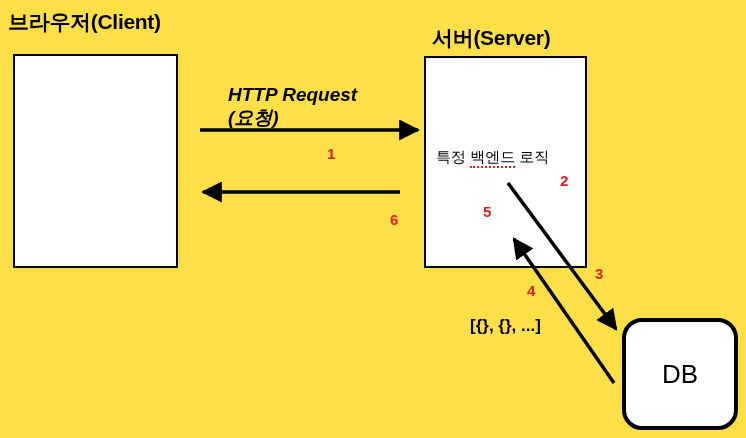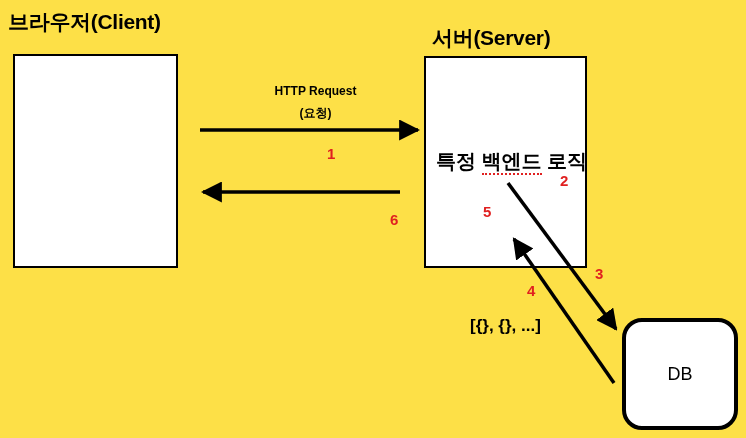--- a/index.html
+++ b/index.html
@@ -43,44 +43,45 @@
     height: 112px;
     background: #ffffff;
     border: 4px solid #000000;
     border-radius: 20px;
     box-sizing: border-box;
     display: flex;
     align-items: center;
     justify-content: center;
   }
   #db-label {
-    font-size: 18px;
+    font-size: 26px;
     font-weight: normal;
     color: #000000;
   }
 
   .edge-label {
     position: absolute;
-    font-size: 12px;
+    font-size: 19px;
     font-weight: bold;
     color: #000000;
-    text-align: center;
+    text-align: left;
     white-space: nowrap;
+    font-style: italic;
   }
   #req-label-en  { left: 228px; top: 84px;  width: 175px; }
   #req-label-ko  { left: 228px; top: 105px; width: 175px; }
   #resp-label-en { left: 222px; top: 205px; width: 178px; }
   #resp-label-ko { left: 222px; top: 227px; width: 178px; }
 
   #server-logic {
     position: absolute;
     left: 436px;
     top: 148px;
-    font-size: 20px;
-    font-weight: bold;
+    font-size: 15px;
+    font-weight: normal;
     color: #000000;
     white-space: nowrap;
   }
   .spell-error {
     border-bottom: 2px dotted #e02020;
     padding-bottom: 1px;
   }
 
   #json-sample {
     position: absolute;

